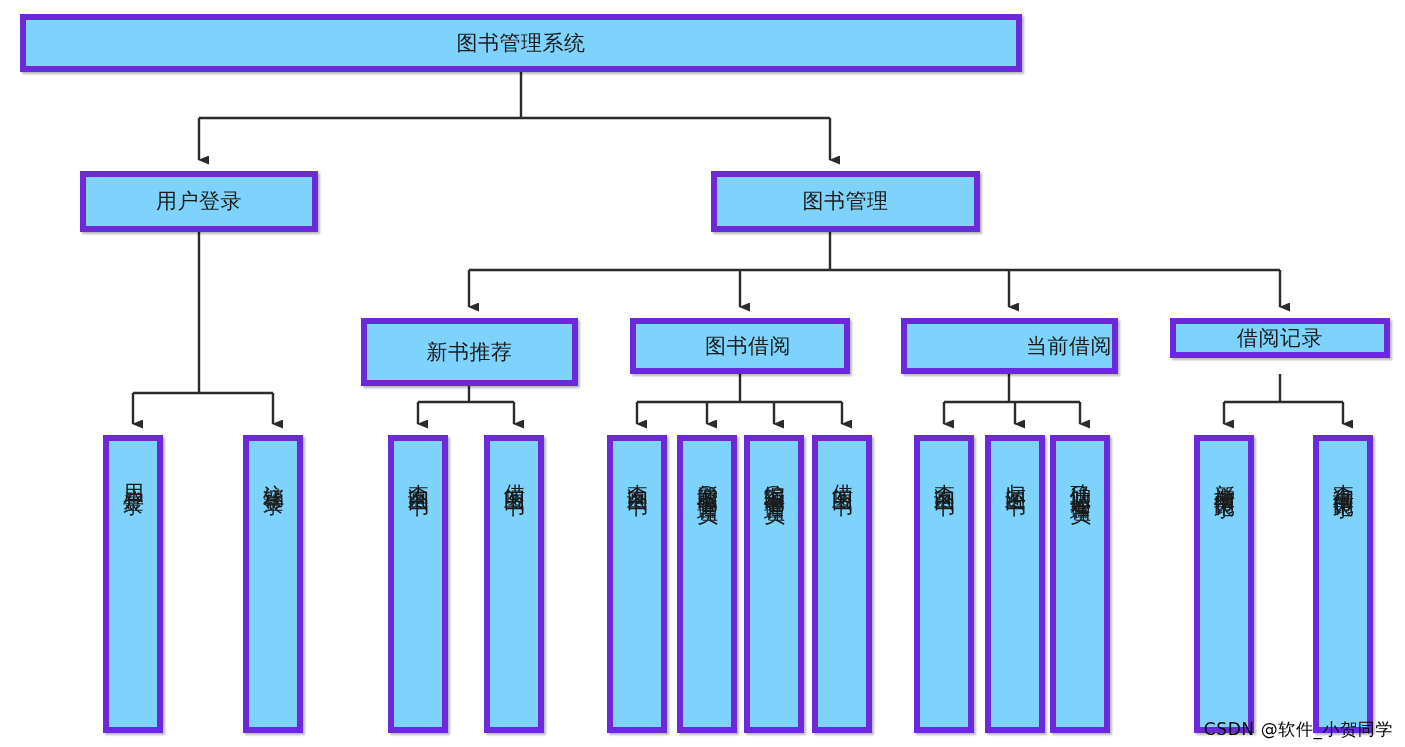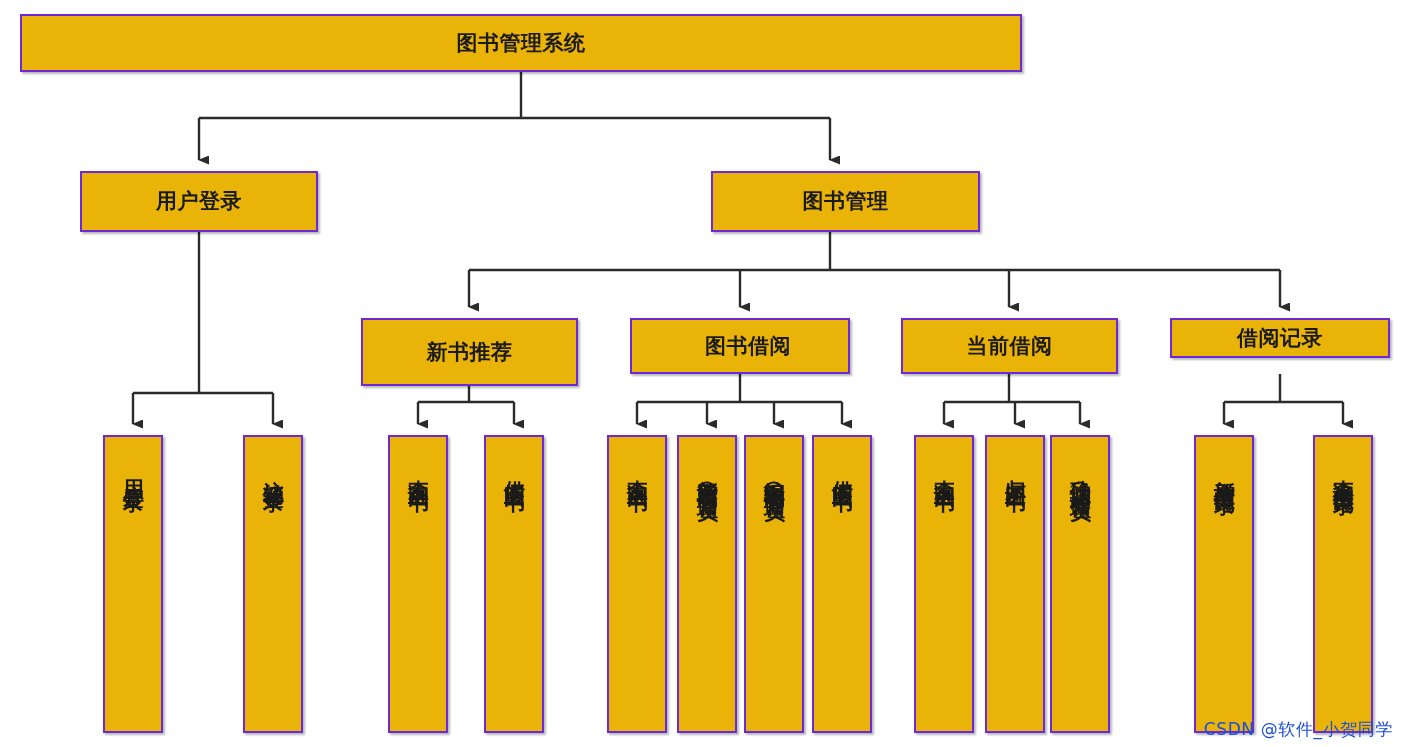--- a/index.html
+++ b/index.html
@@ -20,28 +20,27 @@
   #diagram-svg {
     position: absolute;
     left: 0;
     top: 0;
     width: 1405px;
     height: 747px;
   }
   .node-box {
     position: absolute;
     box-sizing: border-box;
-    background: #eab308;
-    border: 2px solid #6d28d9;
+    background: #7dd3fc;
+    border: 6px solid #6d28d9;
     box-shadow: 2px 2px 2px rgba(0,0,0,0.28);
     display: flex;
     align-items: center;
     justify-content: center;
     overflow: hidden;
-    font-weight: bold;
   }
   .node-label {
     color: #1a1a1a;
     font-size: 21px;
     line-height: 1.18;
     letter-spacing: 0.5px;
     white-space: nowrap;
   }
   .node-box.vertical {
     align-items: flex-start;
@@ -56,21 +55,21 @@
     font-size: 21px;
     max-height: 100%;
   }
   .node-box.vertical.tall .node-label {
     letter-spacing: 3px;
   }
   #watermark {
     position: absolute;
     right: 12px;
     bottom: 6px;
-    color: #1d4ed8;
+    color: #000000;
     font-size: 17px;
     letter-spacing: 0.6px;
     user-select: none;
     white-space: nowrap;
   }
 </style>
 </head>
 <body>
 
 <div id="diagram-root">
@@ -136,21 +135,21 @@
   <div class="node-box" id="node-l2-1" style="left: 711px; top: 171px; width: 269px; height: 61px;">
     <span class="node-label">图书管理</span>
   </div>
 
   <div class="node-box" id="node-l3-0" style="left: 361px; top: 318px; width: 217px; height: 68px;">
     <span class="node-label">新书推荐</span>
   </div>
   <div class="node-box" id="node-l3-1" style="left: 630px; top: 318px; width: 220px; height: 56px; padding-left: 16px;">
     <span class="node-label">图书借阅</span>
   </div>
-  <div class="node-box" id="node-l3-2" style="left: 901px; top: 318px; width: 217px; height: 56px;">
+  <div class="node-box" id="node-l3-2" style="left: 901px; top: 318px; width: 217px; height: 56px; justify-content: flex-end;">
     <span class="node-label">当前借阅</span>
   </div>
   <div class="node-box" id="node-l3-3" style="left: 1170px; top: 318px; width: 220px; height: 40px;">
     <span class="node-label">借阅记录</span>
   </div>
 
   <div class="node-box vertical" id="node-leaf-0" style="left: 103px; top: 435px; width: 60px; height: 298px;">
     <span class="node-label">用户登录</span>
   </div>
   <div class="node-box vertical" id="node-leaf-1" style="left: 243px; top: 435px; width: 60px; height: 298px;">

